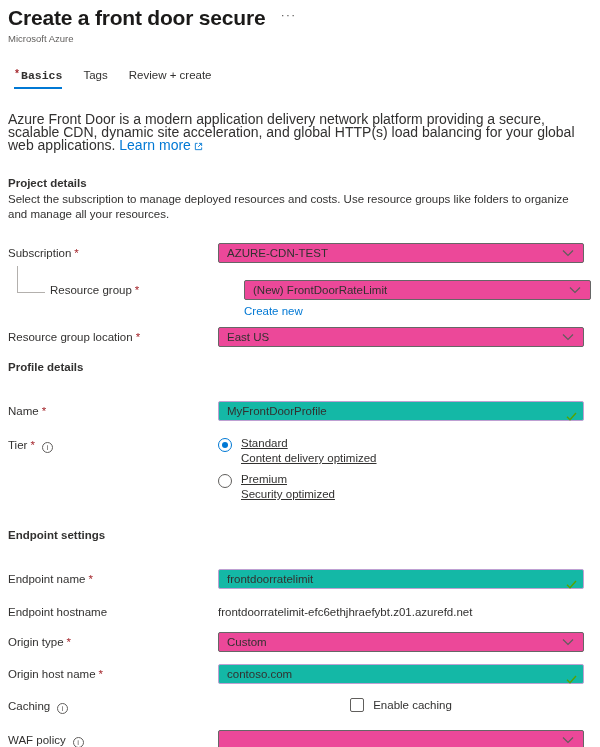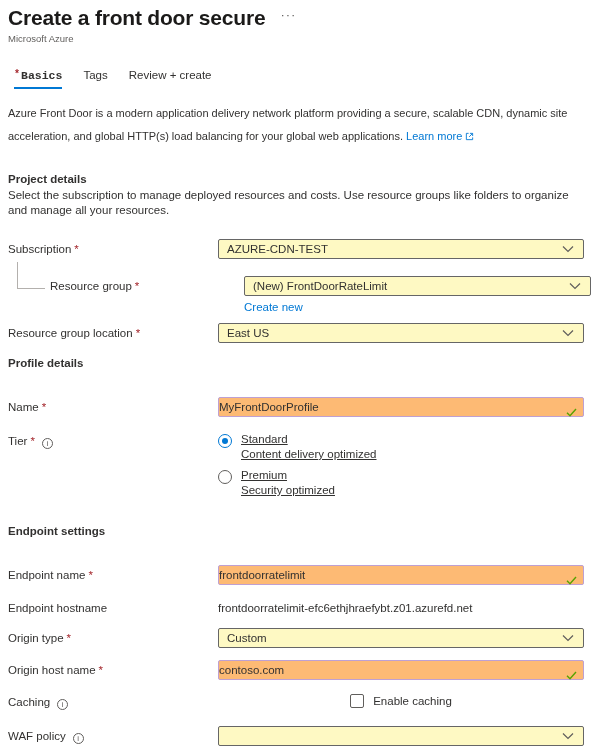--- a/index.html
+++ b/index.html
@@ -16,47 +16,47 @@
   .more-options { font-size: 13px; color: #605e5c; margin-left: 15px; margin-top: 1px; letter-spacing: 1px; cursor: pointer; }
   .app-subtitle { font-size: 9.5px; color: #605e5c; margin-top: 3px; }
 
   
   .tabs { display: flex; margin-top: 25px; margin-left: 6px; }
   .tab { font-size: 11.5px; margin-right: 21px; padding-bottom: 7px; cursor: pointer; color: #323130; }
   .tab.active { font-weight: 700; padding-bottom: 5px; border-bottom: 2px solid #0078d4; font-family: Liberation Mono, monospace; }
   .tab-req { color: #a4262c; font-size: 10px; vertical-align: 2px; margin-right: 1px; }
 
   
-  .intro { font-size: 11px; line-height: 23px; margin-top: 13px; width: 578px; }
+  .intro { font-size: 14px; line-height: 13px; margin-top: 24px; width: 578px; }
   .link { color: #0078d4; text-decoration: none; cursor: pointer; }
   .ext-icon { margin-left: 3px; vertical-align: -1px; }
   .section-heading { font-size: 11.5px; font-weight: 700; }
   .section-desc { font-size: 11.5px; line-height: 15px; margin-top: 3px; width: 578px; }
 
   
   .form { margin-top: 21px; }
   .form-row { display: flex; position: relative; }
   .label-col { width: 210px; flex-shrink: 0; font-size: 11.5px; padding-top: 4px; }
   .field-col { width: 366px; }
   .req { color: #a4262c; margin-left: 3px; }
 
   .info-icon { display: inline-block; width: 11px; height: 11px; box-sizing: border-box;
     border: 1px solid #605e5c; border-radius: 50%; font-size: 8px; line-height: 9px;
     text-align: center; color: #605e5c; margin-left: 7px; vertical-align: -1px; cursor: default; }
   .info-icon::before { content: "i"; }
 
   .select-box { height: 20px; box-sizing: border-box; border: 1px solid #666666; border-radius: 2px;
-    background: #fef9c3; display: flex; align-items: center; justify-content: space-between;
+    background: #ec4899; display: flex; align-items: center; justify-content: space-between;
     padding: 0 9px 0 8px; font-size: 11.5px; cursor: pointer; }
   .chevron { flex-shrink: 0; margin-left: 6px; }
 
   .text-input-wrap { position: relative; }
   .text-input { width: 100%; height: 20px; box-sizing: border-box; border: 1px solid #bea0d2;
-    border-radius: 2px; padding: 0 26px 0 0; font-size: 11.5px; color: #323130;
-    font-family: "Liberation Sans", "DejaVu Sans", sans-serif; outline: none; background: #fdba74; }
+    border-radius: 2px; padding: 0 26px 0 8px; font-size: 11.5px; color: #323130;
+    font-family: "Liberation Sans", "DejaVu Sans", sans-serif; outline: none; background: #14b8a6; }
   .check-icon { position: absolute; right: 7px; top: 6px; }
 
   .create-link { display: inline-block; font-size: 11.5px; margin-top: 5px; }
 
   .tree-connector { position: absolute; left: 9px; top: -14px; width: 27px; height: 26px;
     border-left: 1px solid #b3b0ad; border-bottom: 1px solid #b3b0ad; }
   .indented { padding-left: 42px; box-sizing: border-box; }
 
   .static-value { font-size: 11.5px; padding-top: 4px; }
 

